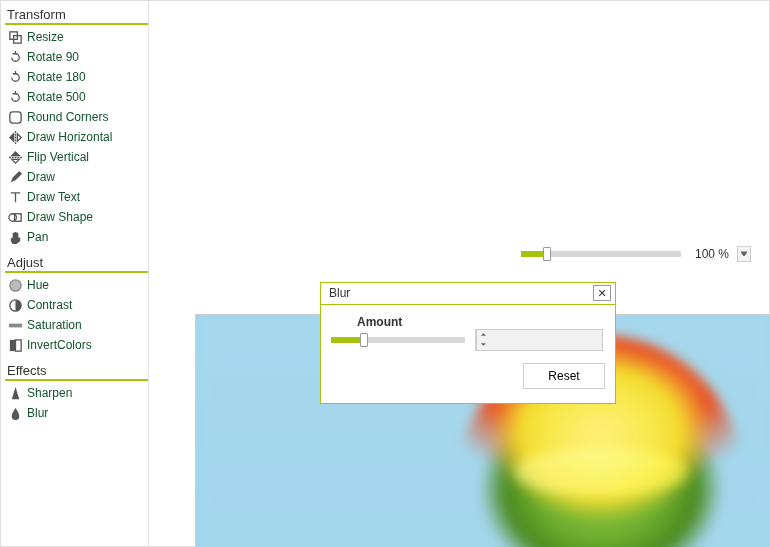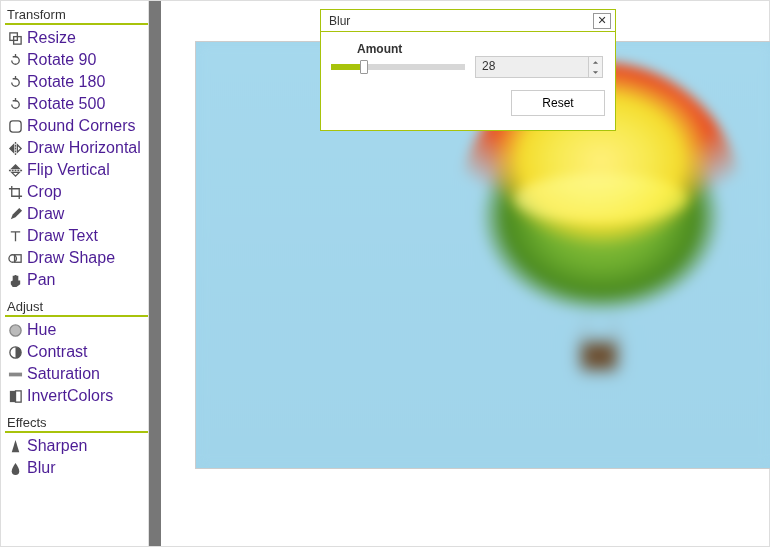--- a/index.html
+++ b/index.html
@@ -1,22 +1,22 @@
 <!DOCTYPE html>
 <html><head>
 <meta charset="utf-8">
 <style>
 * { box-sizing: border-box; margin: 0; padding: 0; }
 body { font-family: "Segoe UI", Arial, sans-serif; font-size: 12px; color: #333; background: #fff; width: 770px; height: 547px; overflow: hidden; position: relative; }
-.app { display: flex; width: 100%; height: 100%; border: 1px solid #ddd; }
+.app { display: flex; width: 100%; height: 100%; border: 1px solid #ddd; align-items: center; }
 .sidebar { width: 148px; height: 100%; background: #fff; border-right: 1px solid #e0e0e0; overflow-y: auto; padding: 2px 0 2px 4px; }
 .scrollbar-track { width: 12px; background: #777; }
 .section-header { font-size: 13px; color: #333; padding: 4px 2px 1px 2px; border-bottom: 2px solid #a8c30b; margin-bottom: 2px; margin-top: 4px; }
 .sidebar .section-header:first-child { margin-top: 0; }
-.sb-item { display: flex; align-items: center; gap: 4px; padding: 2px 2px; cursor: pointer; font-size: 16px; color: #4c1d95; }
+.sb-item { display: flex; align-items: center; gap: 4px; padding: 2px 2px; cursor: pointer; font-size: 12px; color: #14532d; }
 .sb-icon { width: 16px; height: 16px; display: inline-flex; align-items: center; justify-content: center; flex-shrink: 0; color: #555; }
 .sb-icon svg { width: 15px; height: 15px; stroke: #555; fill: none; stroke-width: 1.4; }
 
 .main { flex: 1; position: relative; background: #fff; }
 .canvas-wrap { position: absolute; left: 34px; top: 40px; width: 578px; height: 428px; border: 1px solid #ccc; overflow: hidden; background: #9fd4ea; }
 .balloon-img { position: relative; width: 100%; height: 100%; filter: blur(6px); }
 .sky { position: absolute; inset: 0; background: linear-gradient(180deg, #a5d8ed 0%, #a0d4ea 100%); }
 .balloon { position: absolute; left: 260px; top: 20px; width: 290px; height: 280px; }
 .env { position: absolute; inset: 0; background:
   radial-gradient(ellipse 55% 45% at 50% 35%, #fff07a 0%, #f7e94f 30%, #f4dc2d 50%, transparent 70%),
@@ -48,21 +48,21 @@
 .dlg-controls { display: flex; align-items: center; gap: 10px; }
 .dlg-slider { position: relative; width: 134px; height: 6px; background: #d7d7d7; }
 .dlg-slider .slider-fill { background: #a8c30b; }
 .dlg-slider .slider-thumb { background:#fff; border:1px solid #999; }
 .dlg-spin { display: flex; align-items: stretch; width: 128px; height: 22px; border: 1px solid #ccc; background: #f1f1f1; }
 .dlg-spin-val { flex: 1; padding: 2px 6px; font-size: 12px; color: #333; background: #eee; }
 .dlg-spin-btns { width: 14px; display: flex; flex-direction: column; border-left: 1px solid #ccc; }
 .dlg-spin-btn { flex: 1; display: flex; align-items: center; justify-content: center; cursor: pointer; }
 .dlg-spin-btn svg { width: 7px; height: 5px; fill: #666; }
 .dlg-reset-row { display: flex; justify-content: flex-end; margin-top: 12px; }
-.dlg-reset { width: 94px; height: 26px; border: 1px solid #ccc; background: #fff; font-size: 12px; cursor: pointer; }
+.dlg-reset { width: 82px; height: 26px; border: 1px solid #ccc; background: #fff; font-size: 12px; cursor: pointer; }
 </style>
 </head>
 <body>
 
 <div class="app">
   <div class="sidebar">
 
     <div class="section-header">Transform</div>
 
     <div class="sb-item">
@@ -121,29 +121,20 @@
     </div>
     <div class="sb-item">
       <span class="sb-icon">
           <svg viewBox="0 0 16 16">
             <path d="M1 8 L15 8" stroke-dasharray="2 1"></path>
             <path d="M4 6 L8 2 L12 6 Z" fill="#555"></path>
             <path d="M4 10 L8 14 L12 10 Z"></path>
           </svg>
         </span>
       <span>Flip Vertical</span>
-    </div>
-    <div class="sb-item">
-      <span class="sb-icon">
-          <svg viewBox="0 0 16 16">
-            <path d="M4 1 L4 12 L15 12"></path>
-            <path d="M1 4 L12 4 L12 15"></path>
-          </svg>
-        </span>
-      <span>Crop</span>
     </div>
     <div class="sb-item">
       <span class="sb-icon">
           <svg viewBox="0 0 16 16">
             <path d="M3 13 L5 8 L12 1 L15 4 L8 11 Z" fill="#555" stroke="none"></path>
           </svg>
         </span>
       <span>Draw</span>
     </div>
     <div class="sb-item">
@@ -237,37 +228,48 @@
         <div class="sky"></div>
         <div class="balloon">
             <div class="env"></div>
             <div class="env-stripe"></div>
           </div>
         <div class="cords"></div>
         <div class="basket"></div>
       </div>
     </div>
 
+    <div class="zoom-bar">
+      <div class="slider-track">
+        <div class="slider-fill" style="width:14%"></div>
+        <div class="slider-thumb" style="left:14%"></div>
+      </div>
+      <span class="zoom-label">100 %</span>
+      <div class="zoom-dd">
+        <svg viewBox="0 0 8 8">
+            <path d="M1 2 L4 6 L7 2 Z"></path>
+          </svg>
+      </div>
+    </div>
 
     <div class="dialog">
       <div class="dlg-title">
         <span>Blur</span>
         <div class="dlg-close">
           <span>✕</span>
         </div>
       </div>
       <div class="dlg-body">
         <div class="dlg-row-label">Amount</div>
         <div class="dlg-controls">
           <div class="dlg-slider">
             <div class="slider-fill" style="width:22%"></div>
             <div class="slider-thumb" style="left:22%"></div>
           </div>
           <div class="dlg-spin">
-            <div class="dlg-spin-val">28</div>
             <div class="dlg-spin-btns">
               <div class="dlg-spin-btn">
                   <svg viewBox="0 0 8 5">
                     <path d="M1 4 L4 1 L7 4 Z"></path>
                   </svg>
                 </div>
               <div class="dlg-spin-btn">
                   <svg viewBox="0 0 8 5">
                     <path d="M1 1 L4 4 L7 1 Z"></path>
                   </svg>

